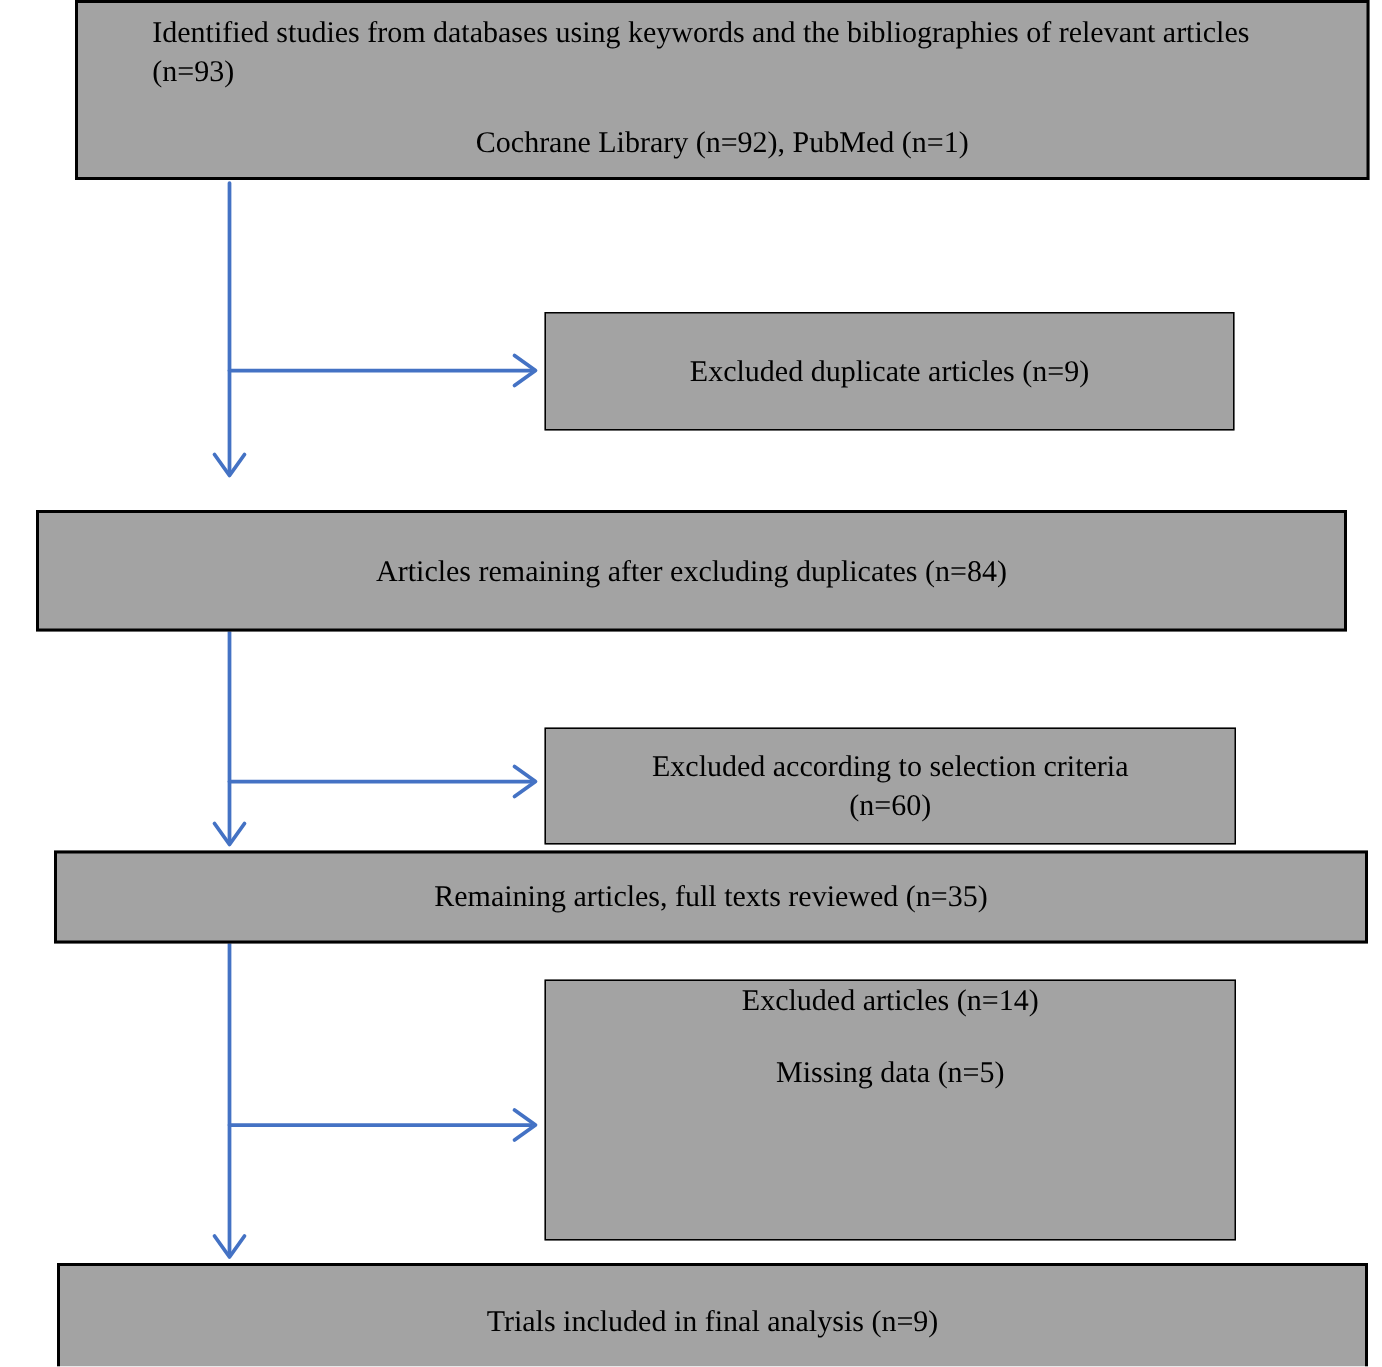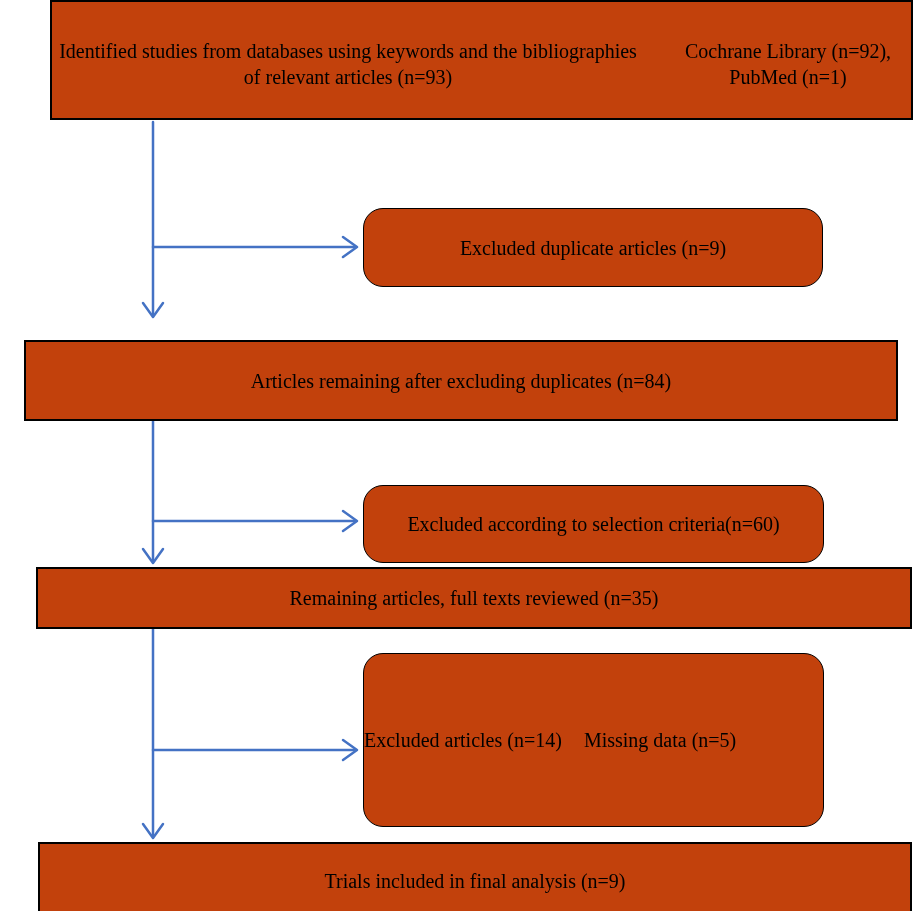--- a/index.html
+++ b/index.html
@@ -7,32 +7,31 @@
     position: relative;
     width: 921px;
     height: 911px;
     background: var(--bg-color, #ffffff);
     overflow: hidden;
     font-family: "Liberation Serif", "DejaVu Serif", serif;
     color: var(--text-color, #000000);
   }
   .box {
     position: absolute;
-    background: #c2410c;
+    background: #a3a3a3;
     border: 2px solid var(--border-color, #000000);
     box-sizing: border-box;
     display: flex;
-    flex-direction: row;
+    flex-direction: column;
     align-items: center;
     justify-content: center;
-    text-align: center;
     font-size: 20px;
     line-height: 26px;
   }
-  .box.side { border-width: 1.5px; border-radius: 20px; }
+  .box.side { border-width: 1.5px; }
   .box .line { display: block; }
 
   
   #box-identified   { left: 50px;  top: 0px;    width: 863px; height: 120px; justify-content: flex-start; padding-top: 7px; gap: 21px; }
   #box-identified .para1 { max-width: 760px; }
   #box-dup          { left: 363px; top: 208px;  width: 460px; height: 79px; }
   #box-after-dup    { left: 24px;  top: 321px;  width: 874px; height: 81px; margin-top: 19px; }
   #box-selection    { left: 363px; top: 485px;  width: 461px; height: 78px; }
   #box-fulltext     { left: 36px;  top: 567px;  width: 876px; height: 62px; }
   #box-excluded     { left: 363px; top: 653px;  width: 461px; height: 174px; justify-content: flex-start; gap: 22px; }

